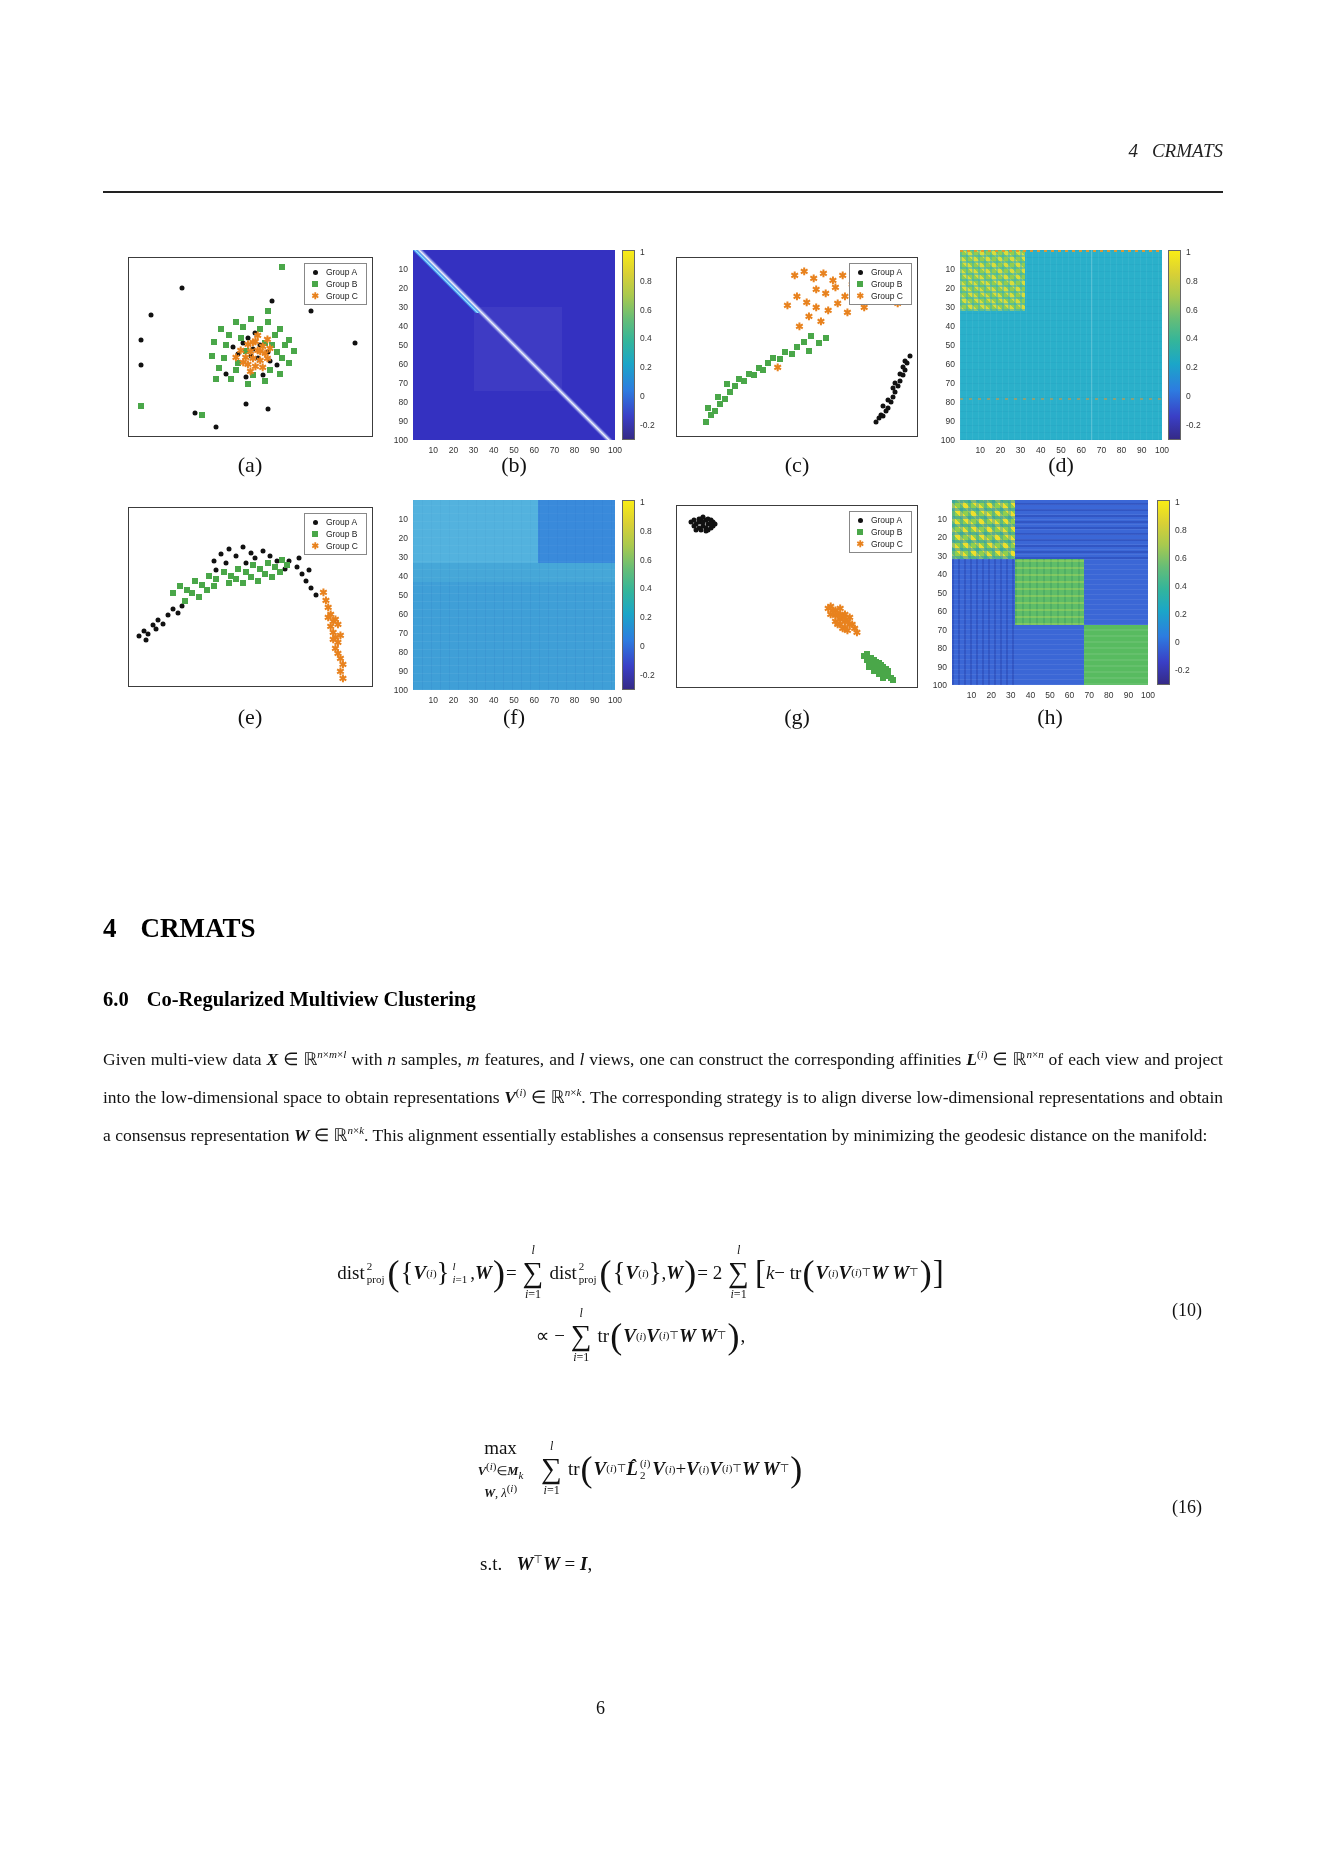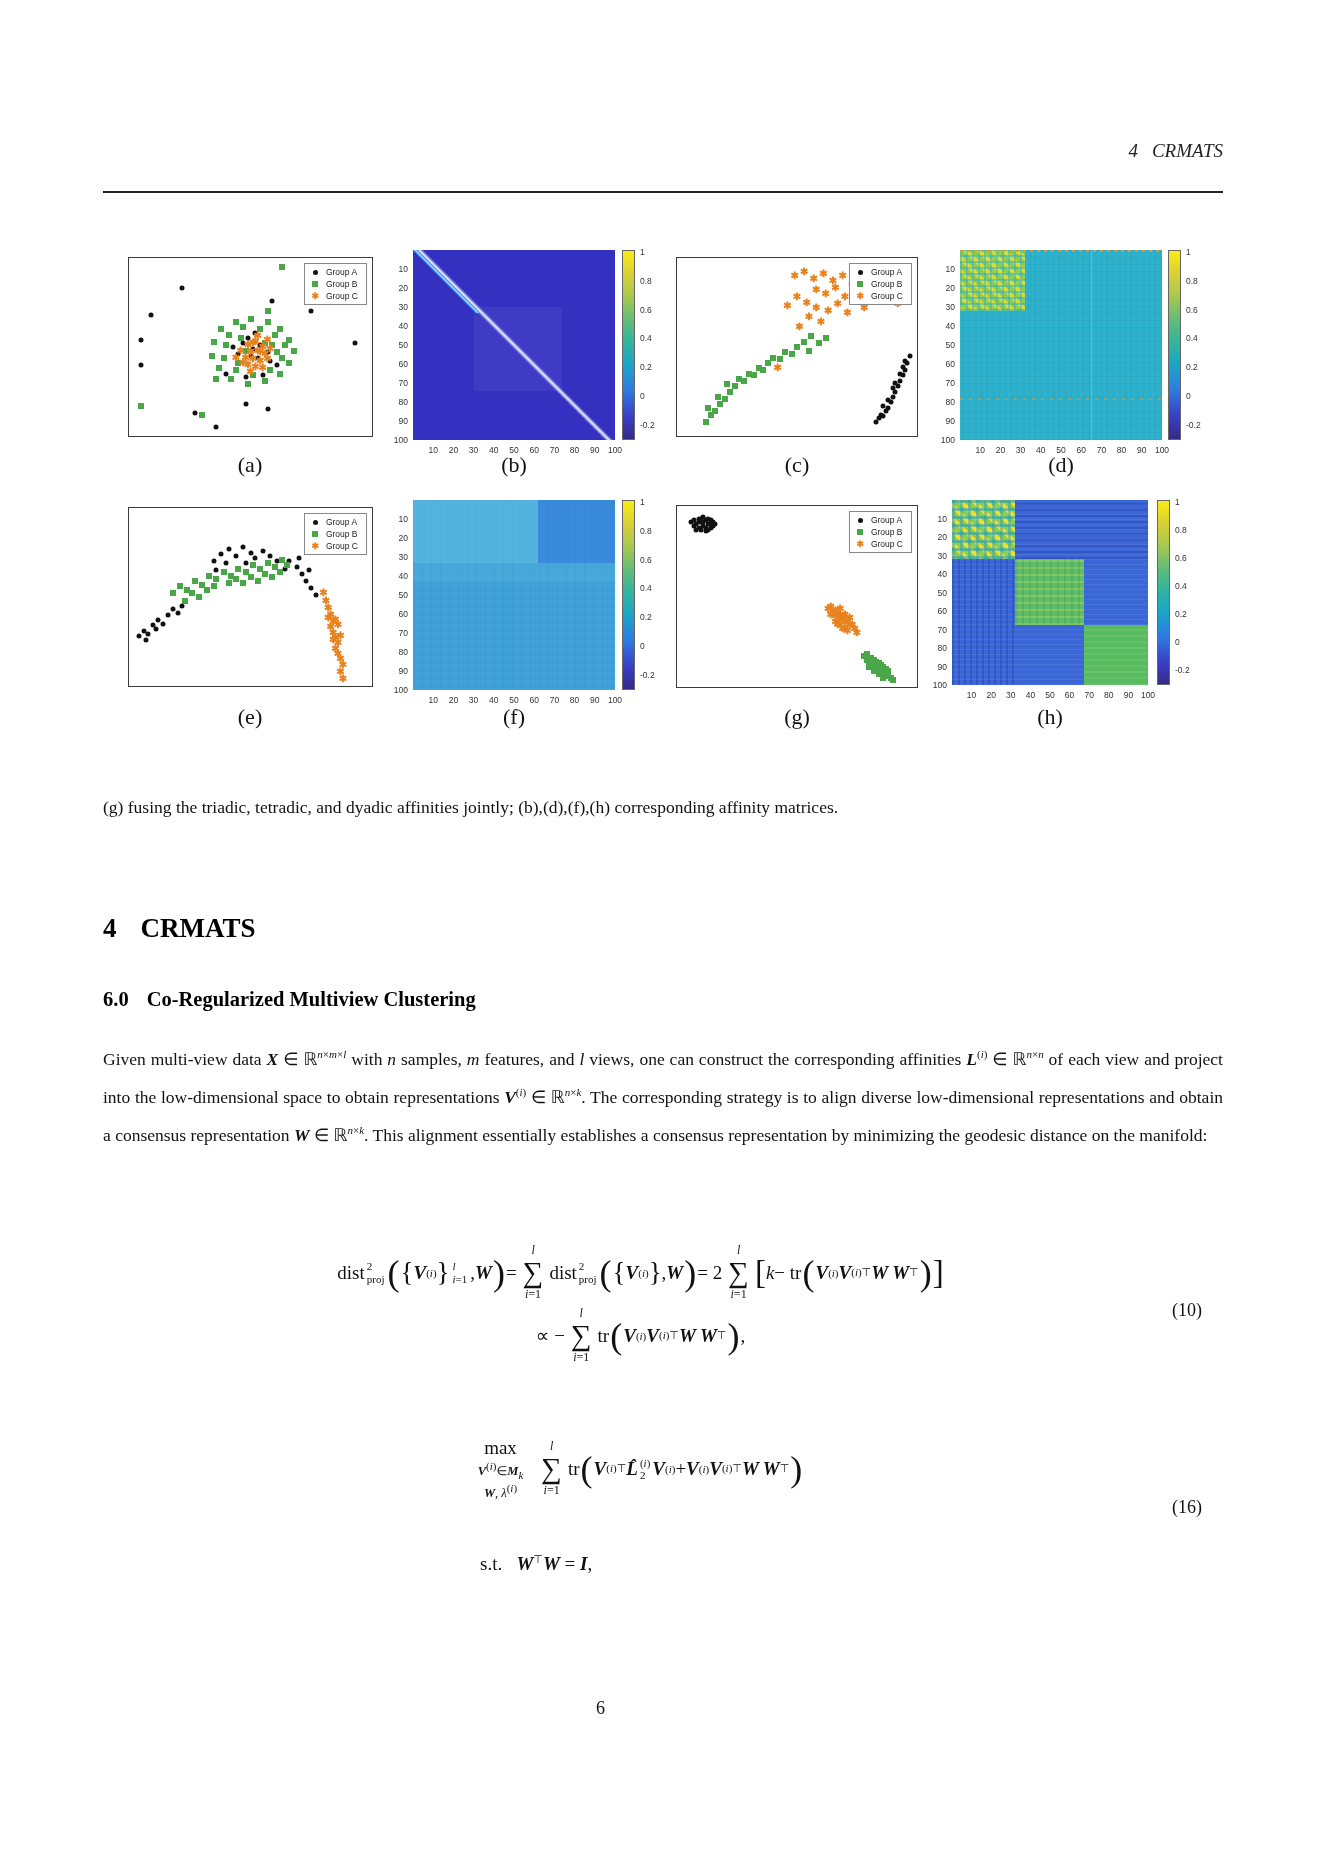--- a/index.html
+++ b/index.html
@@ -664,21 +664,20 @@
       <span class="cb-lb" style="top: 77.2%;">0</span>
       <span class="cb-lb" style="top: 92.5%;">-0.2</span>
     </div>
 
   <div class="pcap" style="left:250px;top:704px;">(e)</div>
   <div class="pcap" style="left:514px;top:704px;">(f)</div>
   <div class="pcap" style="left:797px;top:704px;">(g)</div>
   <div class="pcap" style="left:1050px;top:704px;">(h)</div>
 
   <div class="figcap">
-    <div>(g) fusing the triadic, tetradic, and dyadic affinities jointly; (b),(d),(f),(h) corresponding affinity matrices.</div>
   </div>
 
   <div class="sechead">
     <span class="num">4</span><span>CRMATS</span>
   </div>
   <div class="subhead">
     <span class="num">6.0</span><span>Co-Regularized Multiview Clustering</span>
   </div>
 
   <div class="bodypar">Given multi-view data <b><i>X</i></b> ∈ ℝ<sup><i>n</i>×<i>m</i>×<i>l</i></sup> with <i>n</i> samples, <i>m</i> features, and <i>l</i> views, one can construct the corresponding affinities <b><i>L</i></b><sup>(<i>i</i>)</sup> ∈ ℝ<sup><i>n</i>×<i>n</i></sup> of each view and project into the low-dimensional space to obtain representations <b><i>V</i></b><sup>(<i>i</i>)</sup> ∈ ℝ<sup><i>n</i>×<i>k</i></sup>.  The corresponding strategy is to align diverse low-dimensional representations and obtain a consensus representation <b><i>W</i></b> ∈ ℝ<sup><i>n</i>×<i>k</i></sup>.  This alignment essentially establishes a consensus representation by minimizing the geodesic distance on the manifold:</div>

